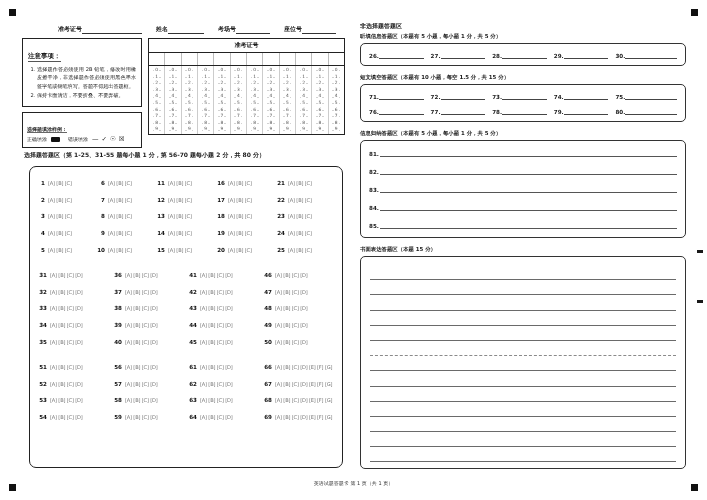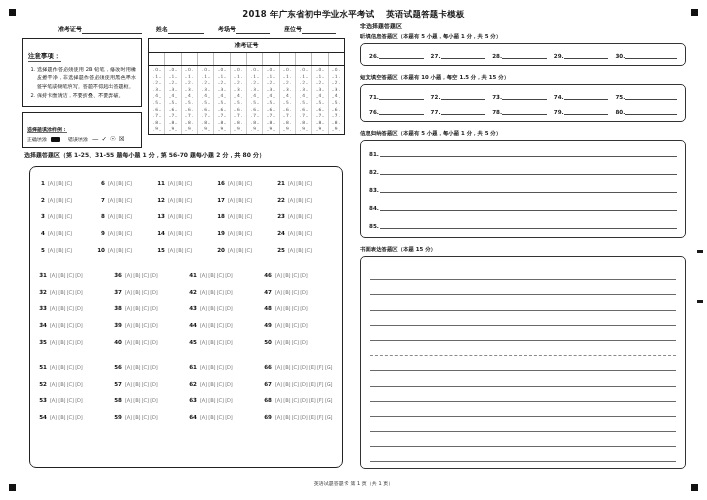--- a/index.html
+++ b/index.html
@@ -184,23 +184,20 @@
 
 <div class="sheet">
 
   <div class="corner tl"></div>
   <div class="corner tr"></div>
   <div class="corner bl"></div>
   <div class="corner br"></div>
   <div class="edge-tick" style="top:250px;"></div>
   <div class="edge-tick" style="top:300px;"></div>
 
-  <div class="title">
-    <span>2018 年广东省初中学业水平考试</span><span class="gap"></span><span>英语试题答题卡模板</span>
-  </div>
 
   <div class="fields">
     <div class="field">
       <span class="lbl">准考证号</span>
       <span class="rule w60"></span>
     </div>
     <div class="field">
       <span class="lbl">姓名</span>
       <span class="rule w36"></span>
     </div>

